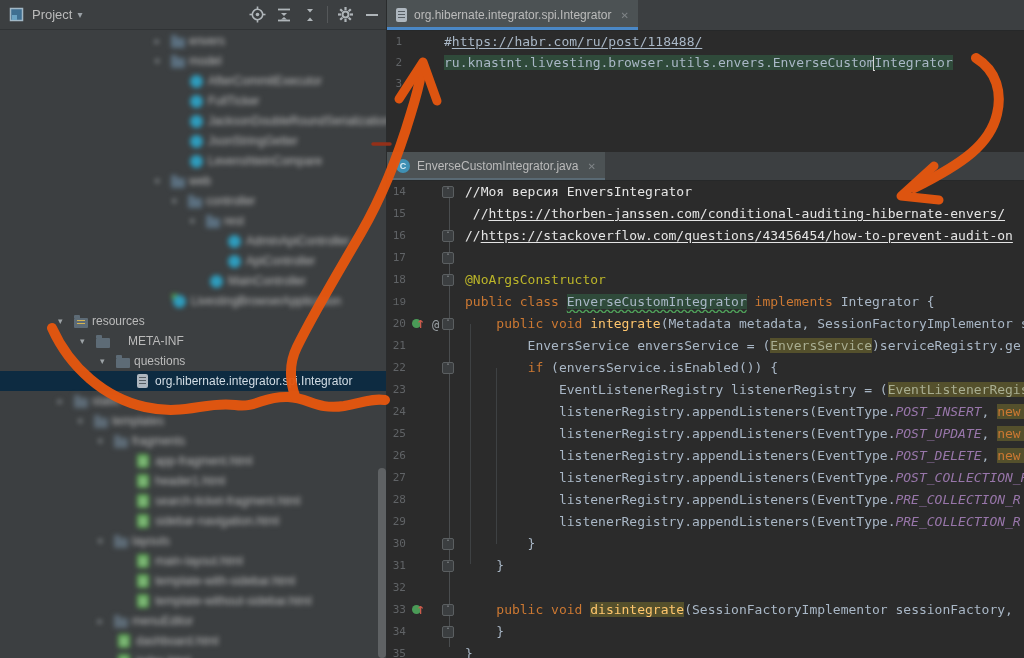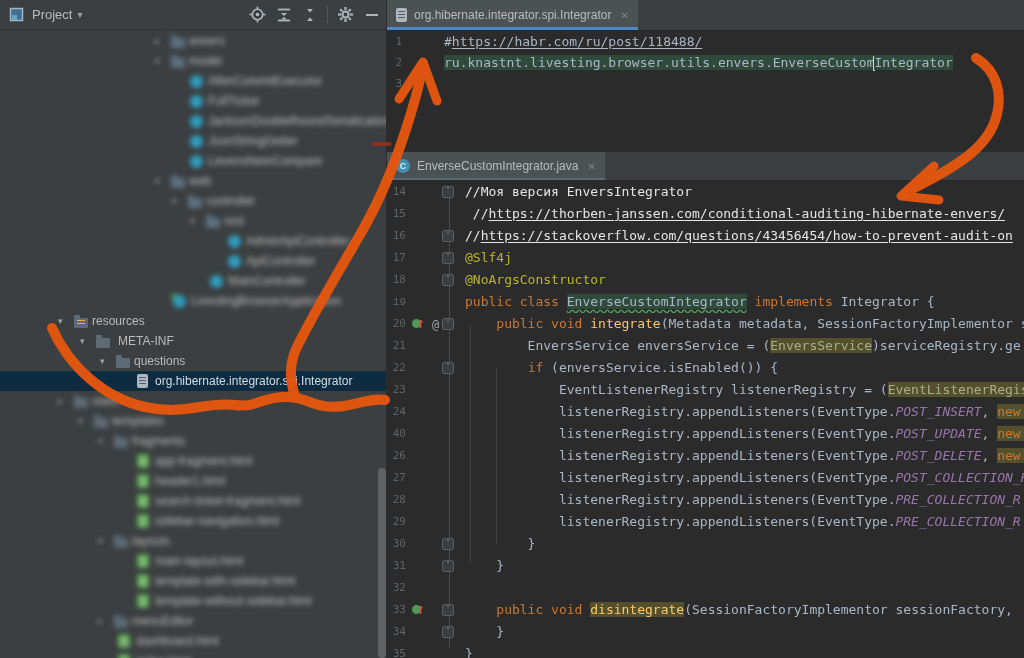--- a/index.html
+++ b/index.html
@@ -252,21 +252,21 @@
         <div class="tin">
           <span class="arr" style="left: 58px;">▾</span>
           <span class="ticon i-resources" style="left: 74px;"></span>
           <span class="tlabel" style="left: 92px;">resources</span>
         </div>
       </div>
       <div class="trow">
         <div class="tin">
           <span class="arr" style="left: 80px;">▾</span>
           <span class="ticon i-folder" style="left: 96px;"></span>
-          <span class="tlabel" style="left: 118px;">META-INF</span>
+          <span class="tlabel" style="left: 128px;">META-INF</span>
         </div>
       </div>
       <div class="trow">
         <div class="tin">
           <span class="arr" style="left: 100px;">▾</span>
           <span class="ticon i-folder" style="left: 116px;"></span>
           <span class="tlabel" style="left: 134px;">questions</span>
         </div>
       </div>
       <div class="trow sel">
@@ -413,21 +413,20 @@
       <div class="code" style="left: 78px;"><span class="s-cm"> //</span><span class="s-cm s-lnk">https://thorben-janssen.com/conditional-auditing-hibernate-envers/</span></div>
     </div>
     <div class="cl" style="height: 22px; line-height: 22px;">
       <span class="lnum" style="line-height: 22px;">16</span>
       <span class="fold">˄</span>
       <div class="code" style="left: 78px;"><span class="s-cm">//</span><span class="s-cm s-lnk">https://stackoverflow.com/questions/43456454/how-to-prevent-audit-on</span></div>
     </div>
     <div class="cl" style="height: 22px; line-height: 22px;">
       <span class="lnum" style="line-height: 22px;">17</span>
       <span class="fold">˅</span>
-      <div class="code" style="left: 78px;"><span class="s-ann">@Slf4j</span></div>
     </div>
     <div class="cl" style="height: 22px; line-height: 22px;">
       <span class="lnum" style="line-height: 22px;">18</span>
       <span class="fold">˄</span>
       <div class="code" style="left: 78px;"><span class="s-ann">@NoArgsConstructor</span></div>
     </div>
     <div class="cl" style="height: 22px; line-height: 22px;">
       <span class="lnum" style="line-height: 22px; font-family: Liberation Mono, monospace;">19</span>
       <div class="code" style="left: 78px;"><span class="s-kw">public class </span><span class="s-txt s-g s-wavy">EnverseCustomIntegrator</span><span class="s-txt"> </span><span class="s-kw">implements</span><span class="s-txt"> Integrator {</span></div>
     </div>
@@ -449,21 +448,21 @@
     </div>
     <div class="cl" style="height: 22px; line-height: 22px;">
       <span class="lnum" style="line-height: 22px;">23</span>
       <div class="code" style="left: 78px;"><span class="s-txt">            EventListenerRegistry listenerRegistry = (</span><span class="s-y">EventListenerRegistry      </span></div>
     </div>
     <div class="cl" style="height: 22px; line-height: 22px;">
       <span class="lnum" style="line-height: 22px;">24</span>
       <div class="code" style="left: 78px;"><span class="s-txt">            listenerRegistry.appendListeners(EventType.</span><span class="s-field">POST_INSERT</span><span class="s-txt">, </span><span class="s-yo">new      </span></div>
     </div>
     <div class="cl" style="height: 22px; line-height: 22px;">
-      <span class="lnum" style="line-height: 22px;">40</span>
+      <span class="lnum" style="line-height: 22px;">25</span>
       <div class="code" style="left: 78px;"><span class="s-txt">            listenerRegistry.appendListeners(EventType.</span><span class="s-field">POST_UPDATE</span><span class="s-txt">, </span><span class="s-yo">new      </span></div>
     </div>
     <div class="cl" style="height: 22px; line-height: 22px;">
       <span class="lnum" style="line-height: 22px;">26</span>
       <div class="code" style="left: 78px;"><span class="s-txt">            listenerRegistry.appendListeners(EventType.</span><span class="s-field">POST_DELETE</span><span class="s-txt">, </span><span class="s-yo">new      </span></div>
     </div>
     <div class="cl" style="height: 22px; line-height: 22px;">
       <span class="lnum" style="line-height: 22px;">27</span>
       <div class="code" style="left: 78px;"><span class="s-txt">            listenerRegistry.appendListeners(EventType.</span><span class="s-field">POST_COLLECTION_R</span></div>
     </div>

